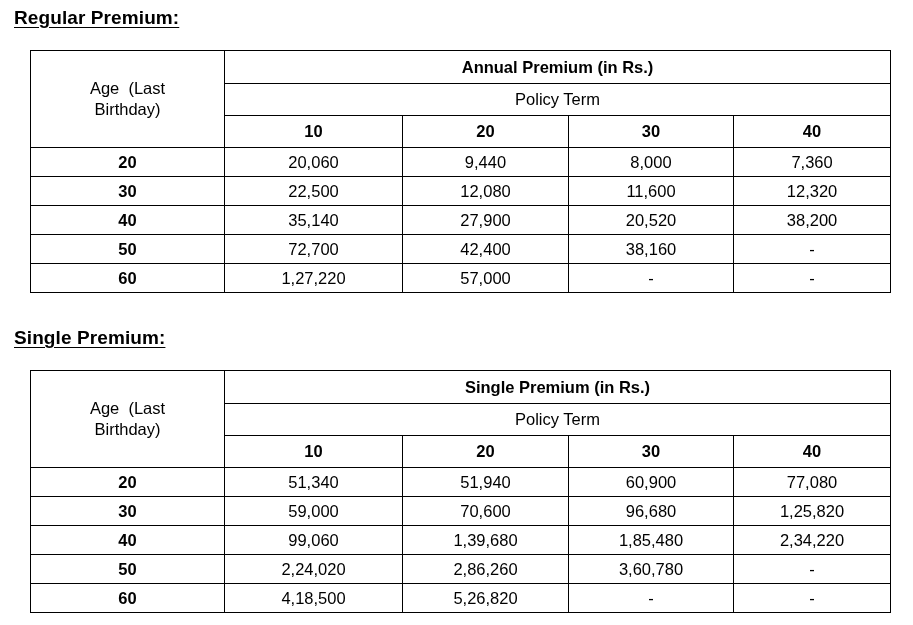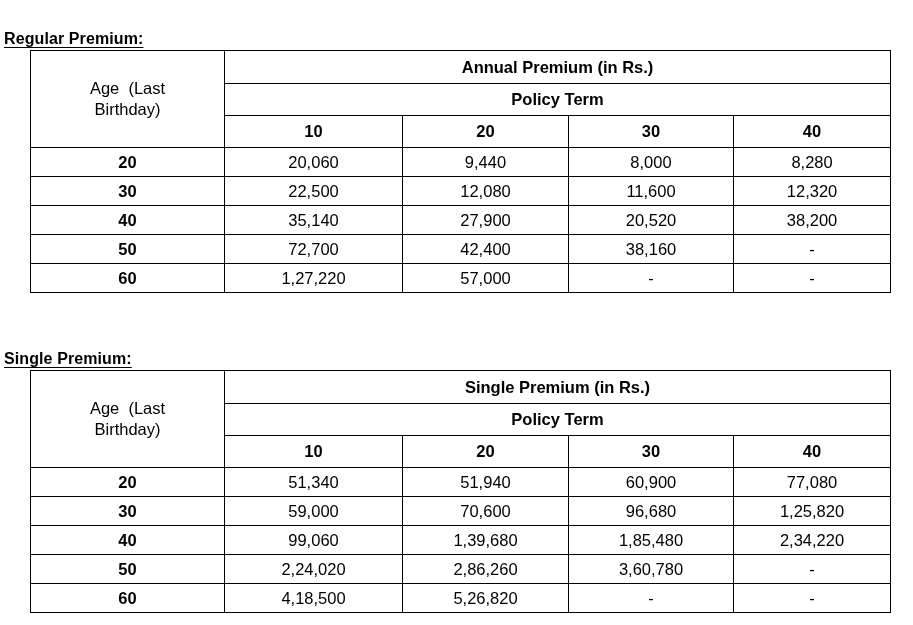--- a/index.html
+++ b/index.html
@@ -11,28 +11,27 @@
     width: 913px;
     height: 625px;
     font-family: "Liberation Sans", sans-serif;
     color: #000000;
     position: relative;
     overflow: hidden;
   }
 
   .section-title {
     position: absolute;
-    left: 4px;
-    font-size: 16px;
+    left: 14px;
+    font-size: 19px;
     font-weight: bold;
     text-decoration: underline;
     text-underline-offset: 3px;
     letter-spacing: 0.1px;
     white-space: nowrap;
-    margin-top: 23px;
   }
   #title-regular { top: 7px; }
   #title-single  { top: 327px; }
 
   table.premium-table {
     position: absolute;
     left: 30px;
     width: 860px;
     border-collapse: collapse;
     table-layout: fixed;
@@ -62,21 +61,21 @@
     font-size: 17px;
     line-height: 1.28;
     white-space: pre;
   }
   .group-head {
     font-weight: bold;
     font-size: 17px;
     height: 32px;
   }
   .subgroup-head {
-    font-weight: bold;
+    font-weight: normal;
     font-size: 17px;
     height: 31px;
     margin-left: 34px;
   }
   .term-head {
     font-weight: bold;
     font-size: 17px;
     height: 31px;
   }
   td.age-cell {
@@ -116,21 +115,21 @@
       <th class="term-head">30</th>
       <th class="term-head">40</th>
     </tr>
   </thead>
   <tbody>
     <tr>
       <td class="age-cell">20</td>
       <td class="value-cell">20,060</td>
       <td class="value-cell">9,440</td>
       <td class="value-cell">8,000</td>
-      <td class="value-cell">8,280</td>
+      <td class="value-cell">7,360</td>
     </tr>
     <tr>
       <td class="age-cell">30</td>
       <td class="value-cell">22,500</td>
       <td class="value-cell">12,080</td>
       <td class="value-cell">11,600</td>
       <td class="value-cell">12,320</td>
     </tr>
     <tr>
       <td class="age-cell">40</td>

